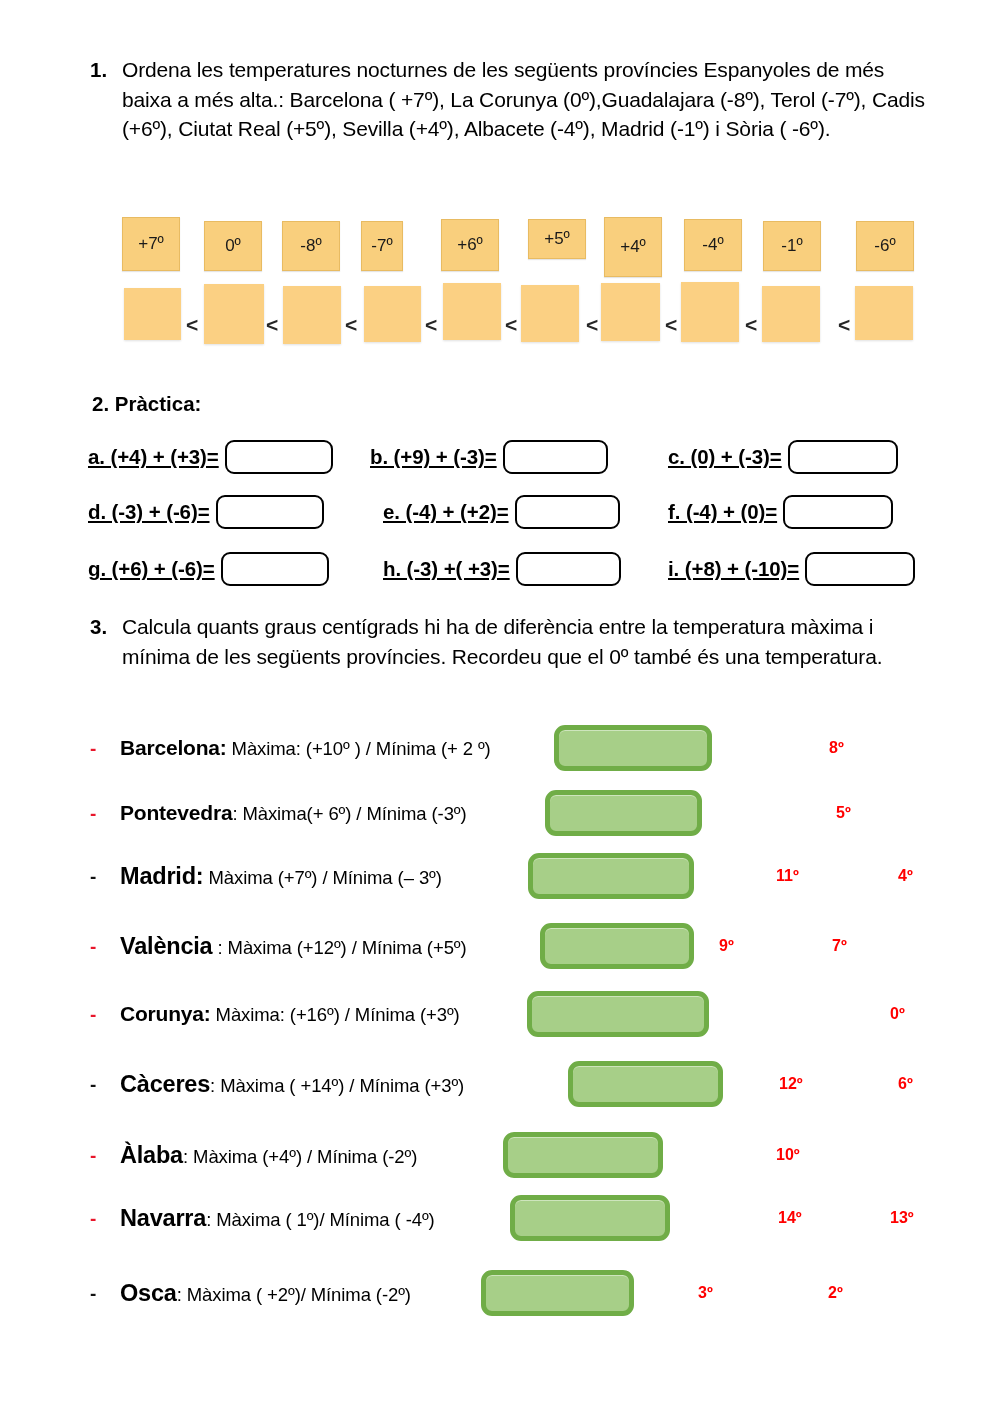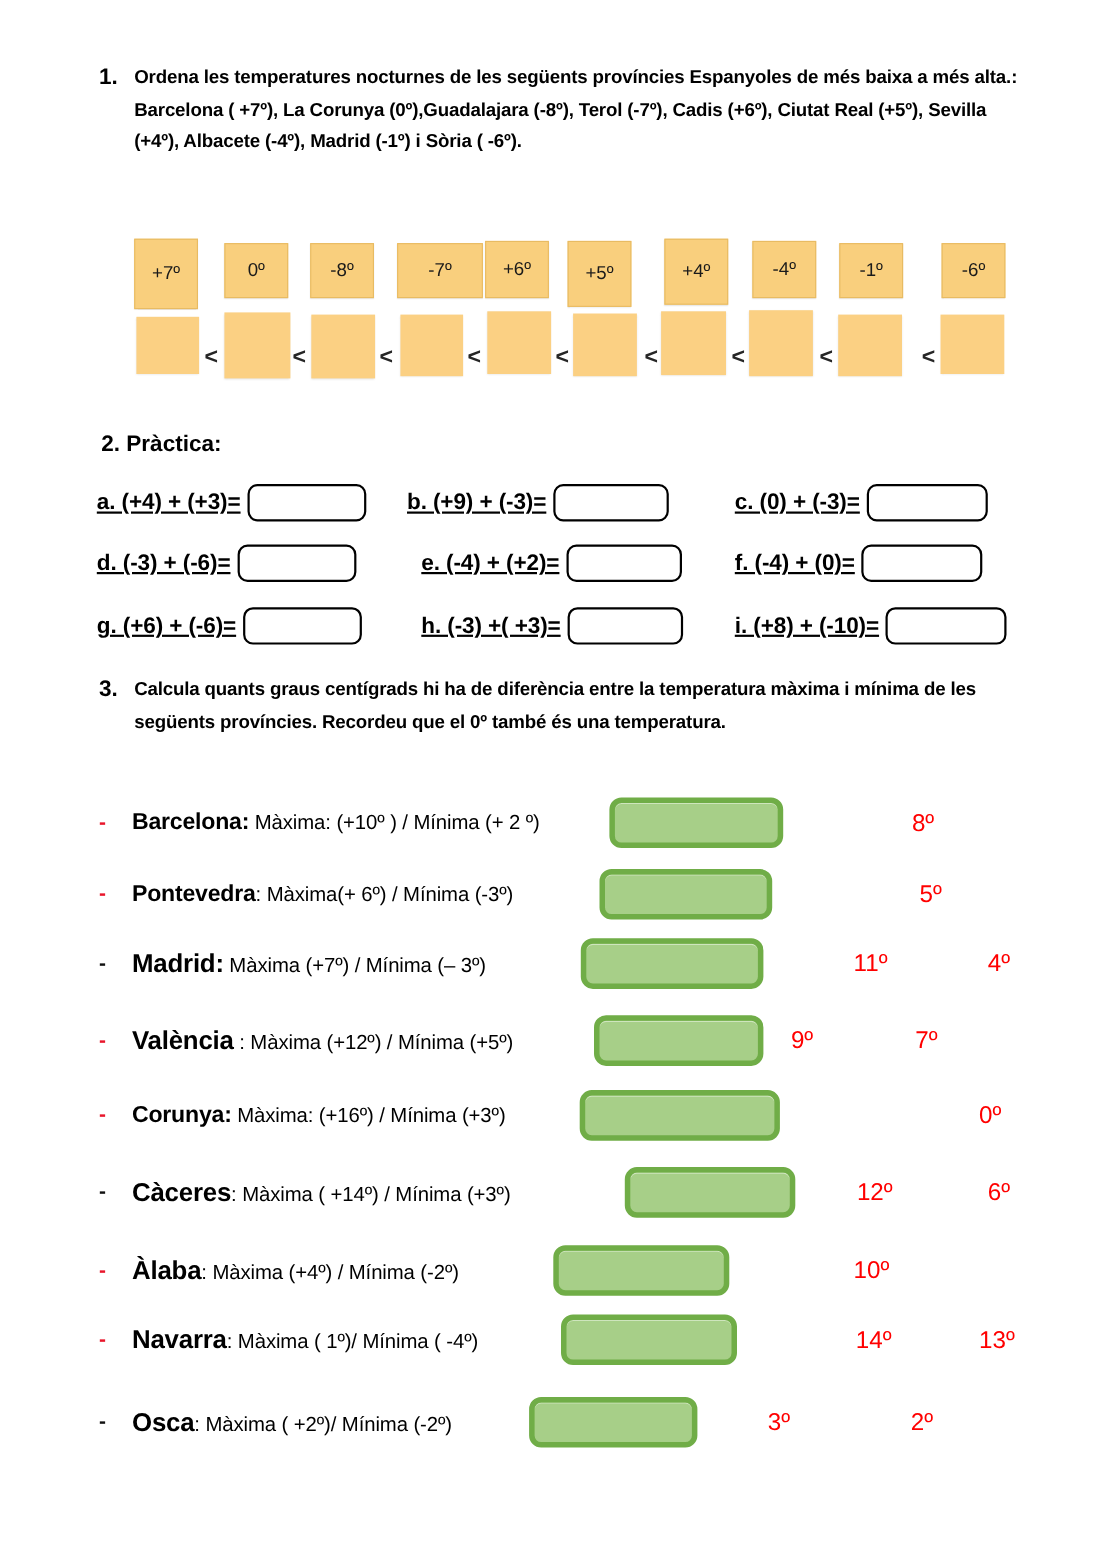--- a/index.html
+++ b/index.html
@@ -31,22 +31,22 @@
     align-items: flex-start;
   }
   .q-num {
     font-weight: bold;
     font-size: 20.5px;
     line-height: 29.5px;
     width: 32px;
     flex: none;
   }
   .q-text {
-    font-weight: bold;
-    font-size: 17px;
+    font-weight: normal;
+    font-size: 21px;
     line-height: 29.5px;
     letter-spacing: -0.15px;
   }
 
   
   #tile-row {
     position: absolute;
     left: 0;
     top: 213px;
     width: 1000px;
@@ -169,41 +169,41 @@
     border: 5px solid #70ad47;
     border-radius: 11px;
     box-shadow: inset 0 1px 0 rgba(255,255,255,0.45);
   }
 
   .red-val {
     position: absolute;
     top: 50%;
     transform: translateY(-50%);
     color: #ff0000;
-    font-weight: normal;
-    font-size: 22px;
+    font-weight: bold;
+    font-size: 16px;
     line-height: 1;
     white-space: nowrap;
   }
 </style>
 </head>
 <body>
 
 <div class="abs q-row" id="ex1-block">
   <div class="q-num">1.</div>
   <div class="q-text">Ordena les temperatures nocturnes de les següents províncies Espanyoles de més baixa a més alta.: Barcelona ( +7º), La Corunya (0º),Guadalajara (-8º), Terol (-7º), Cadis (+6º), Ciutat Real (+5º), Sevilla (+4º), Albacete  (-4º), Madrid (-1º) i Sòria ( -6º).</div>
 </div>
 
 <div id="tile-row">
-    <div class="tile" style="left: 122px; top: 4px; width: 58px; height: 64px;">+7º</div>
+    <div class="tile" style="left: 122px; top: 4px; width: 58px; height: 54px;">+7º</div>
     <div class="tile" style="left: 204px; top: 8px; width: 58px; height: 50px;">0º</div>
     <div class="tile" style="left: 282px; top: 8px; width: 58px; height: 50px;">-8º</div>
-    <div class="tile" style="left: 361px; top: 8px; width: 78px; height: 50px;">-7º</div>
+    <div class="tile" style="left: 361px; top: 8px; width: 42px; height: 50px;">-7º</div>
     <div class="tile" style="left: 441px; top: 6px; width: 58px; height: 52px;">+6º</div>
-    <div class="tile" style="left: 516px; top: 6px; width: 58px; height: 60px;">+5º</div>
+    <div class="tile" style="left: 528px; top: 6px; width: 58px; height: 40px;">+5º</div>
     <div class="tile" style="left: 604px; top: 4px; width: 58px; height: 60px;">+4º</div>
     <div class="tile" style="left: 684px; top: 6px; width: 58px; height: 52px; text-align: right;">-4º</div>
     <div class="tile" style="left: 763px; top: 8px; width: 58px; height: 50px;">-1º</div>
     <div class="tile" style="left: 856px; top: 8px; width: 58px; height: 50px;">-6º</div>
   </div>
 <div id="drop-row">
     <div class="drop" style="left: 124px; top: 6px; width: 57px; height: 52px;"></div>
     <div class="drop" style="left: 204px; top: 2px; width: 60px; height: 60px;"></div>
     <div class="drop" style="left: 283px; top: 4px; width: 58px; height: 58px;"></div>
     <div class="drop" style="left: 364px; top: 4px; width: 57px; height: 56px;"></div>

